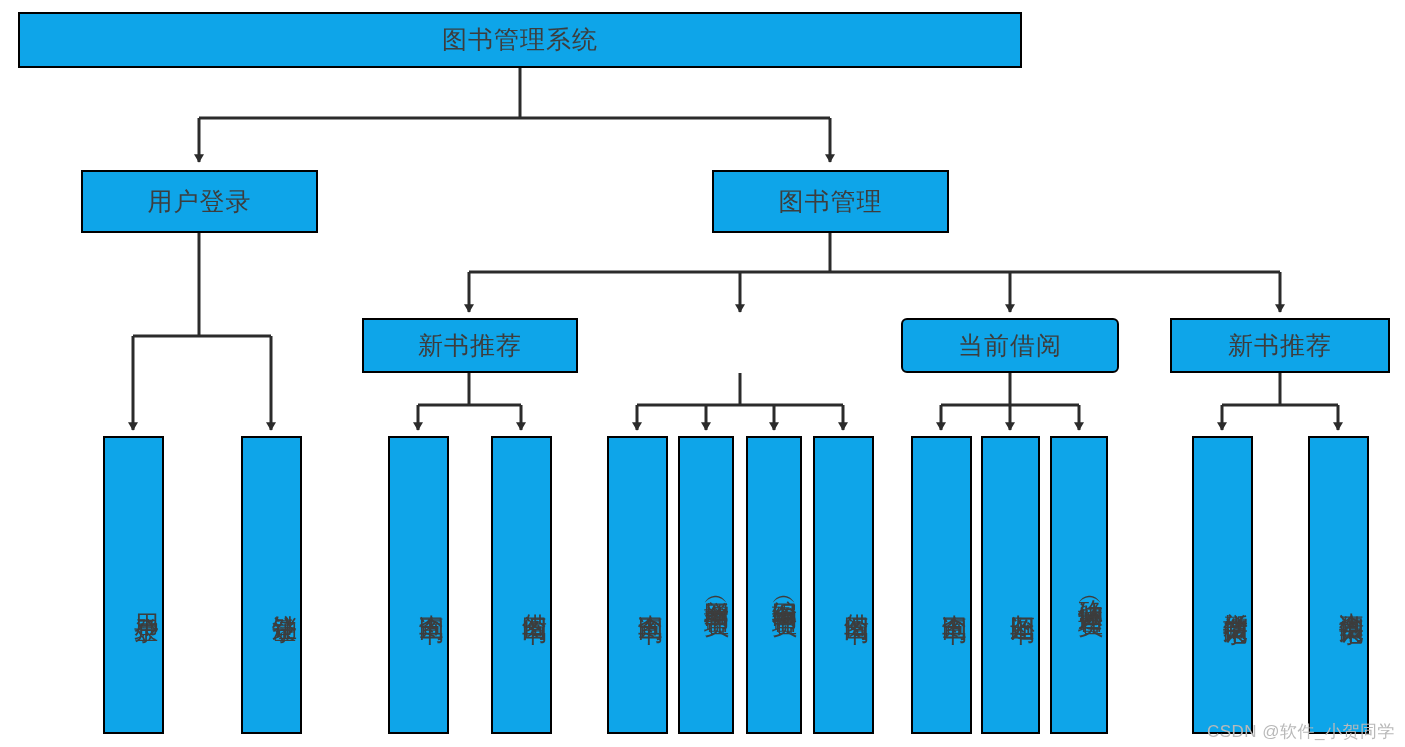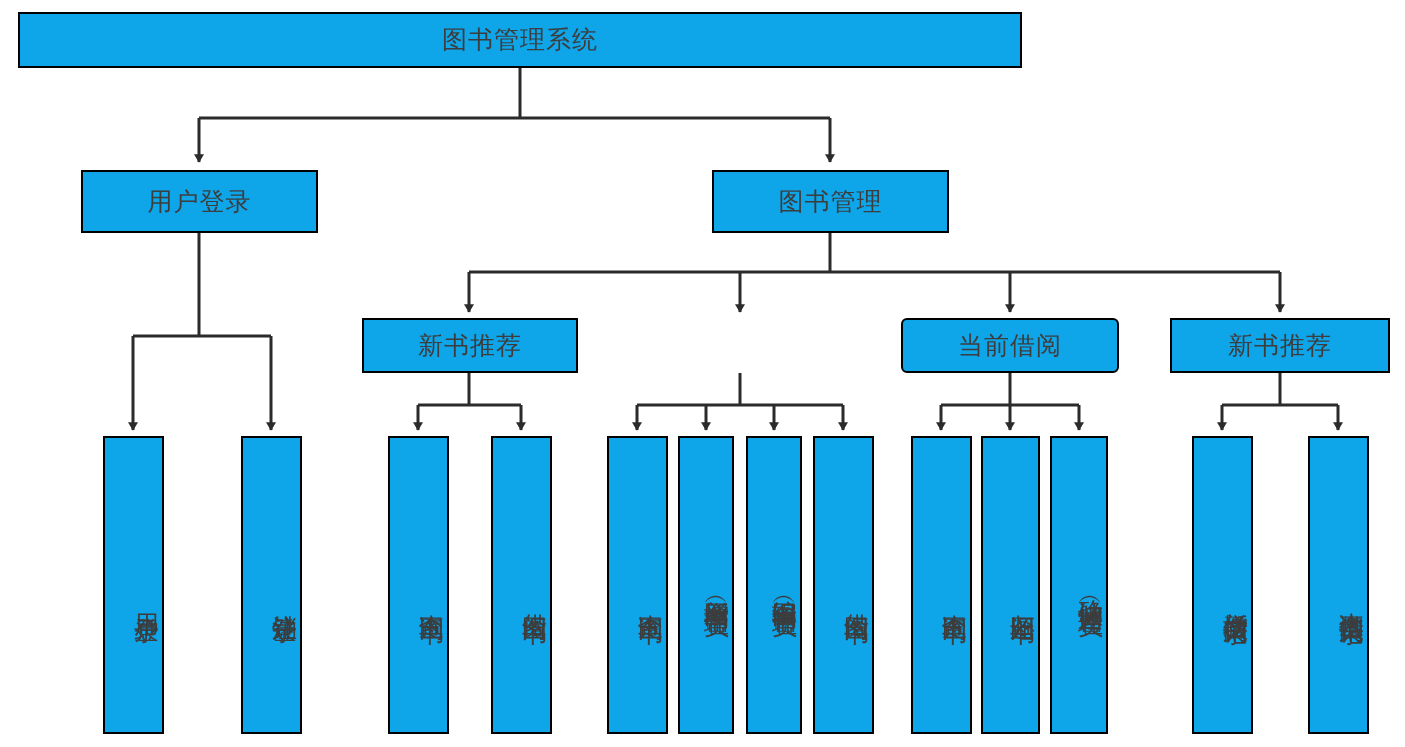--- a/index.html
+++ b/index.html
@@ -196,14 +196,15 @@
   </div>
 
   <div class="node vert" style="left:1192px; top:436px; width:61px; height:298px;">
     <span class="lbl">新增借阅记录</span>
   </div>
 
   <div class="node vert" style="left:1308px; top:436px; width:61px; height:298px;">
     <span class="lbl">查询借阅记录</span>
   </div>
 
+  <div class="watermark">CSDN @软件_小贺同学</div>
 
 </div>
 
 </body></html>

